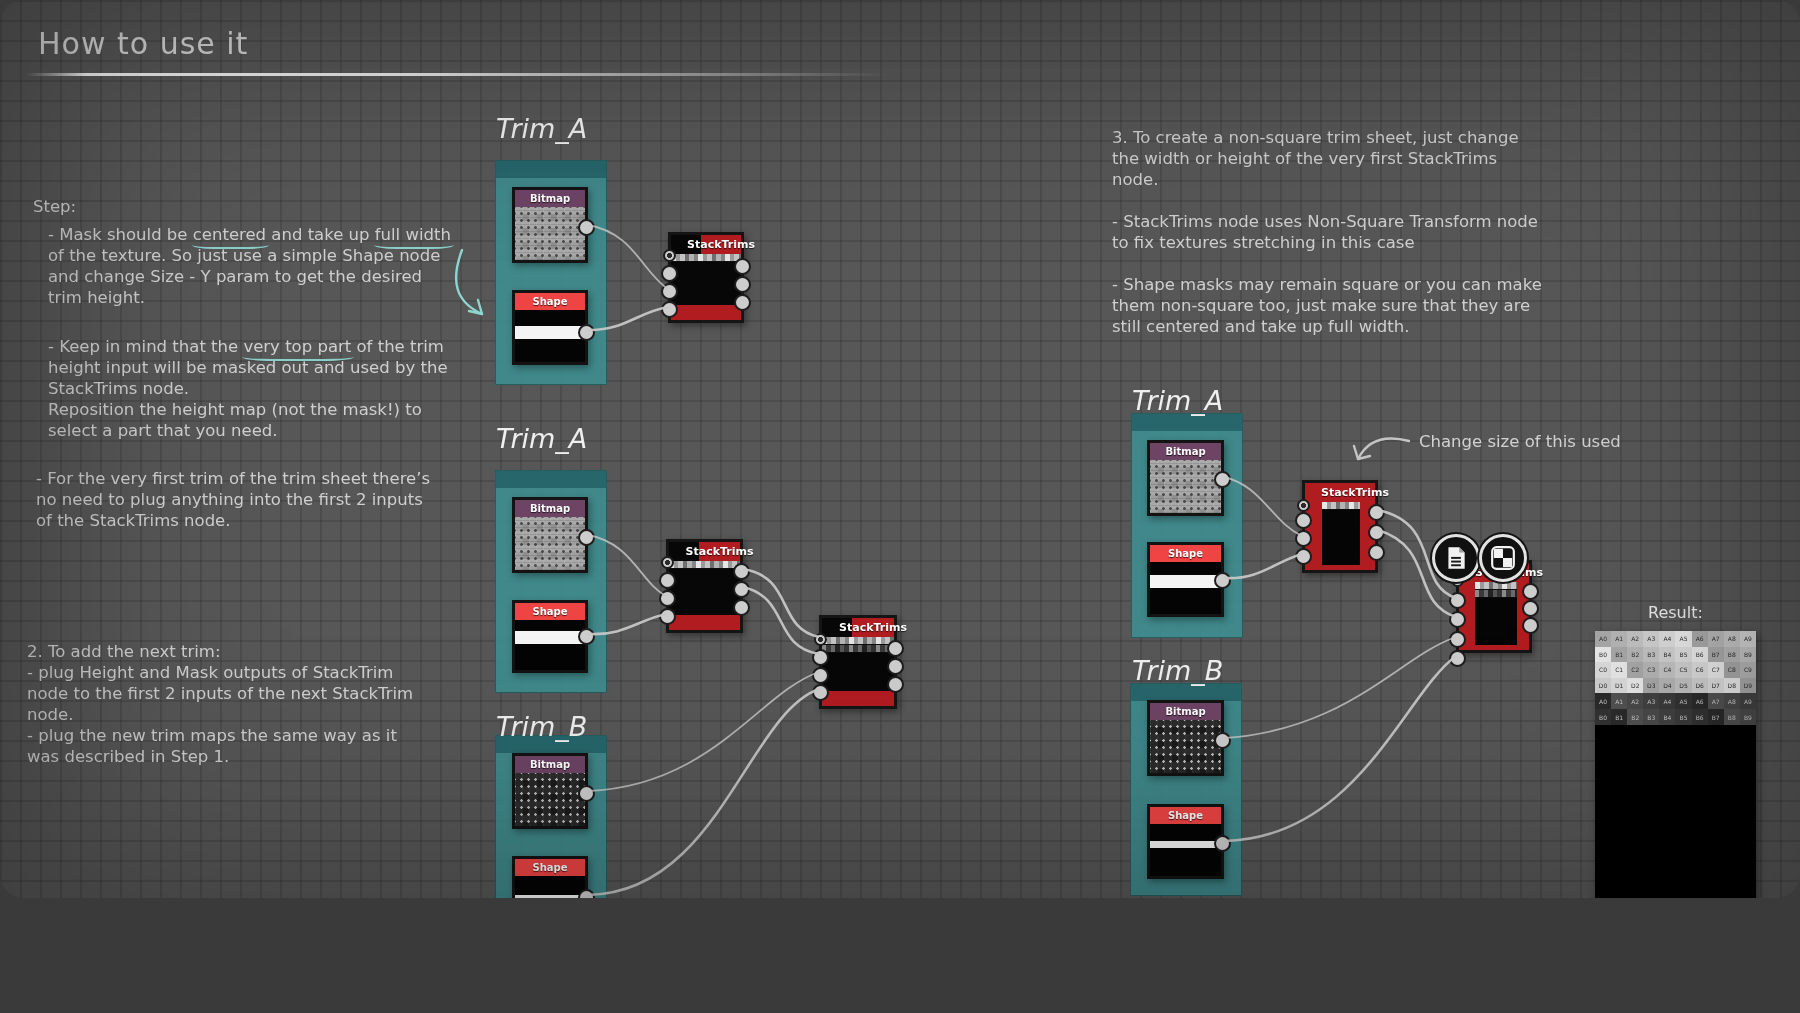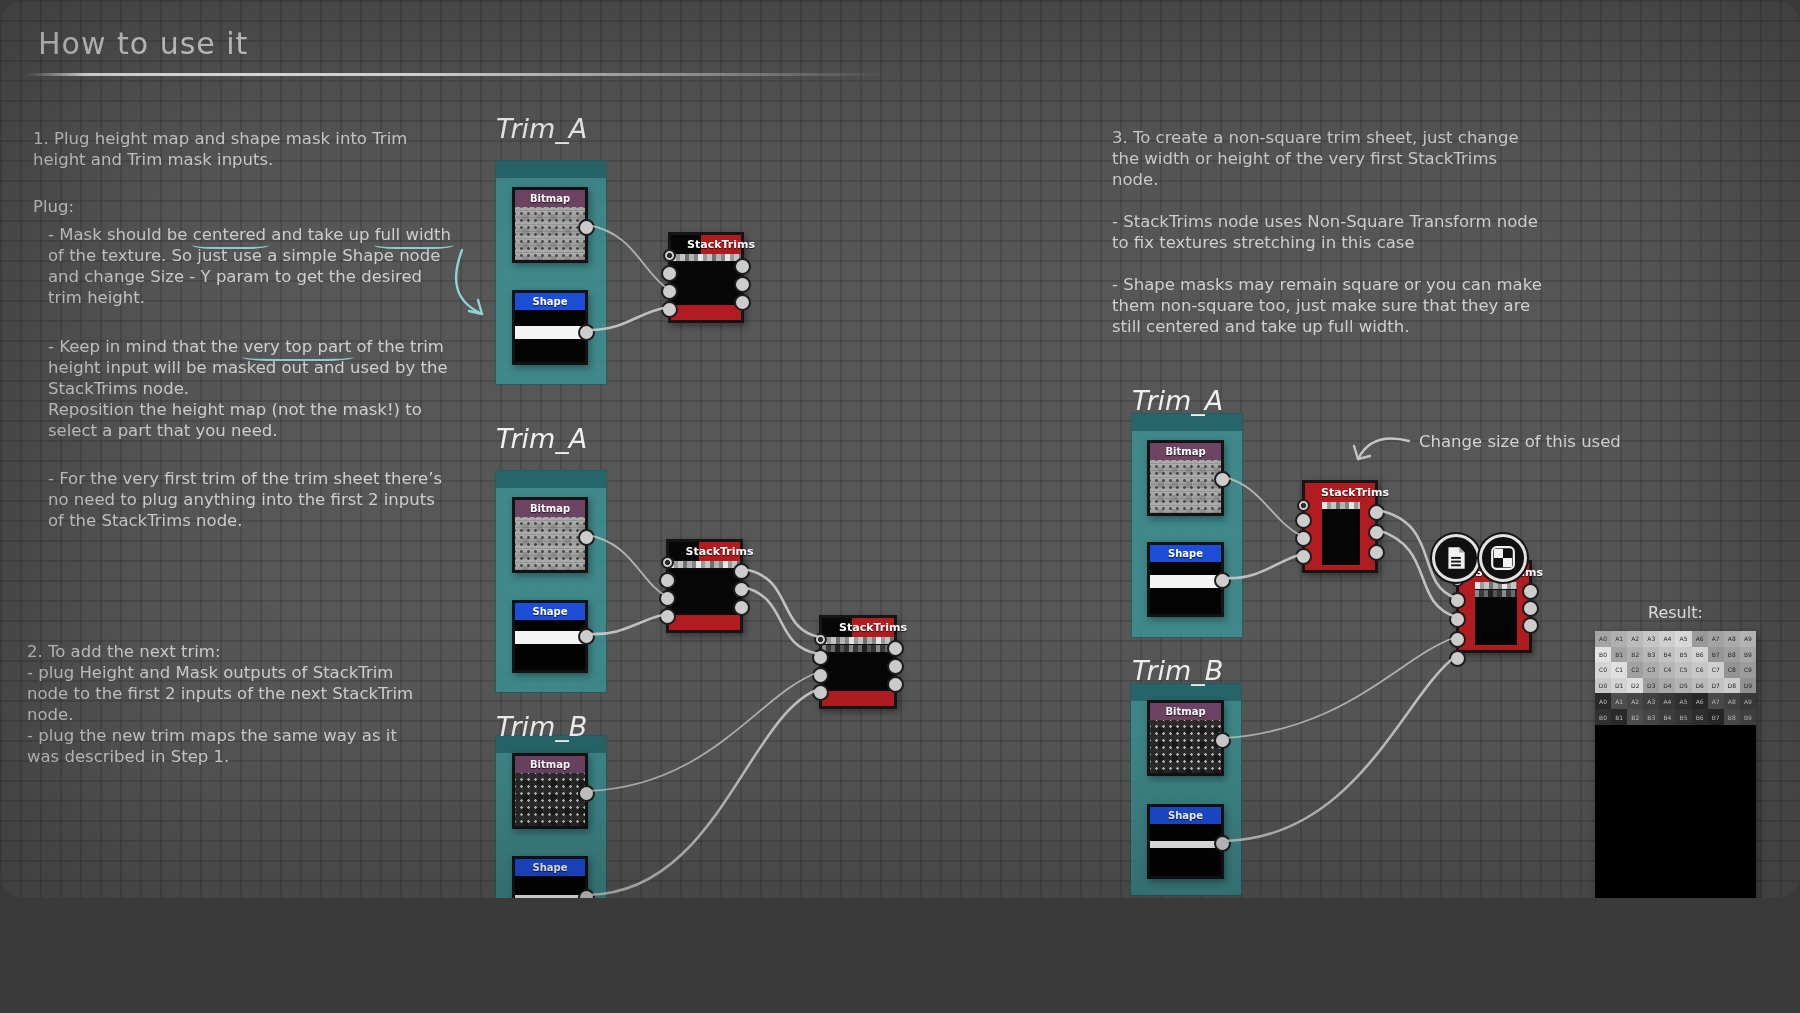--- a/index.html
+++ b/index.html
@@ -25,21 +25,21 @@
   .u{position:relative;}
   .u::after{content:"";position:absolute;left:-1px;right:-3px;bottom:-5px;height:6px;
     border-bottom:2px solid #8fd6d0;border-radius:50%/90% ;opacity:.95;}
   .group{position:absolute;background:rgba(62,144,146,0.88);border:1px solid rgba(24,70,72,0.65);z-index:1;}
   .group-header{height:17px;background:rgba(38,100,105,0.95);}
   .group-label{position:absolute;color:#efefef;font-size:27px;z-index:2;font-style:italic;}
   .mini-node{position:absolute;border:3px solid #131313;background:#040404;z-index:4;box-shadow:2px 3px 7px rgba(0,0,0,0.35);}
   .mini-header{height:17px;display:flex;align-items:center;justify-content:center;
     font-size:10px;font-weight:bold;color:#fff;text-shadow:0 1px 1px rgba(0,0,0,.7);}
   .hdr-purple{background:#6e4465;}
-  .hdr-red{background:#1d4ed8;}
+  .hdr-red{background:#ef4444;}
   .bitmap-tex{position:absolute;left:0;right:0;top:17px;bottom:0;
     background:
       radial-gradient(circle, rgba(15,15,15,0.6) 1.1px, transparent 1.7px),
       repeating-linear-gradient(90deg, rgba(255,255,255,0.10) 0 1px, transparent 1px 7px),
       repeating-linear-gradient(0deg, rgba(0,0,0,0.12) 0 1px, transparent 1px 7px),
       repeating-conic-gradient(#a9a9a9 0% 25%, #8f8f8f 0% 50%, #9f9f9f 0% 75%, #848484 0%);
     background-size:7px 7px, auto, auto, 14px 14px;background-position:3px 3px,0 0,0 0,0 0;}
   .bitmap-tex.dark{
     background:
       radial-gradient(circle, rgba(235,235,235,0.75) 1px, transparent 1.5px),
@@ -75,33 +75,31 @@
   .result-black{background:#010101;width:100%;}
 </style>
 </head>
 <body>
 
 <div class="canvas">
 
   <div class="page-title">How to use it</div>
   <div class="title-rule"></div>
 
-  <div class="tb" style="left:33px;top:128px;width:440px">1. Plug height map and shape mask into Trim
-height and Trim mask inputs.</div>
-  <div class="tb" style="left:33px;top:196px">Plug:</div>
+  <div class="tb" style="left:33px;top:196px">Step:</div>
   <div class="tb" style="left:48px;top:336px;width:430px">- Keep in mind that the <span class="u">very top part</span> of the trim
 height input will be masked out and used by the
 StackTrims node.
 Reposition the height map (not the mask!) to
 select a part that you need.</div>
   <div class="tb" style="left:48px;top:224px;width:430px">- Mask should be <span class="u">centered</span> and take up <span class="u">full width</span>
 of the texture. So just use a simple Shape node
 and change Size - Y param to get the desired
 trim height.</div>
-  <div class="tb" style="left:48px;top:468px;width:430px">- For the very first trim of the trim sheet there’s
+  <div class="tb" style="left:36px;top:468px;width:430px">- For the very first trim of the trim sheet there’s
 no need to plug anything into the first 2 inputs
 of the StackTrims node.</div>
   <div class="tb" style="left:27px;top:641px;width:430px">2. To add the next trim:
 - plug Height and Mask outputs of StackTrim
 node to the first 2 inputs of the next StackTrim
 node.
 - plug the new trim maps the same way as it
 was described in Step 1.</div>
 
   <div class="tb" style="left:1112px;top:127px;width:470px">3. To create a non-square trim sheet, just change

